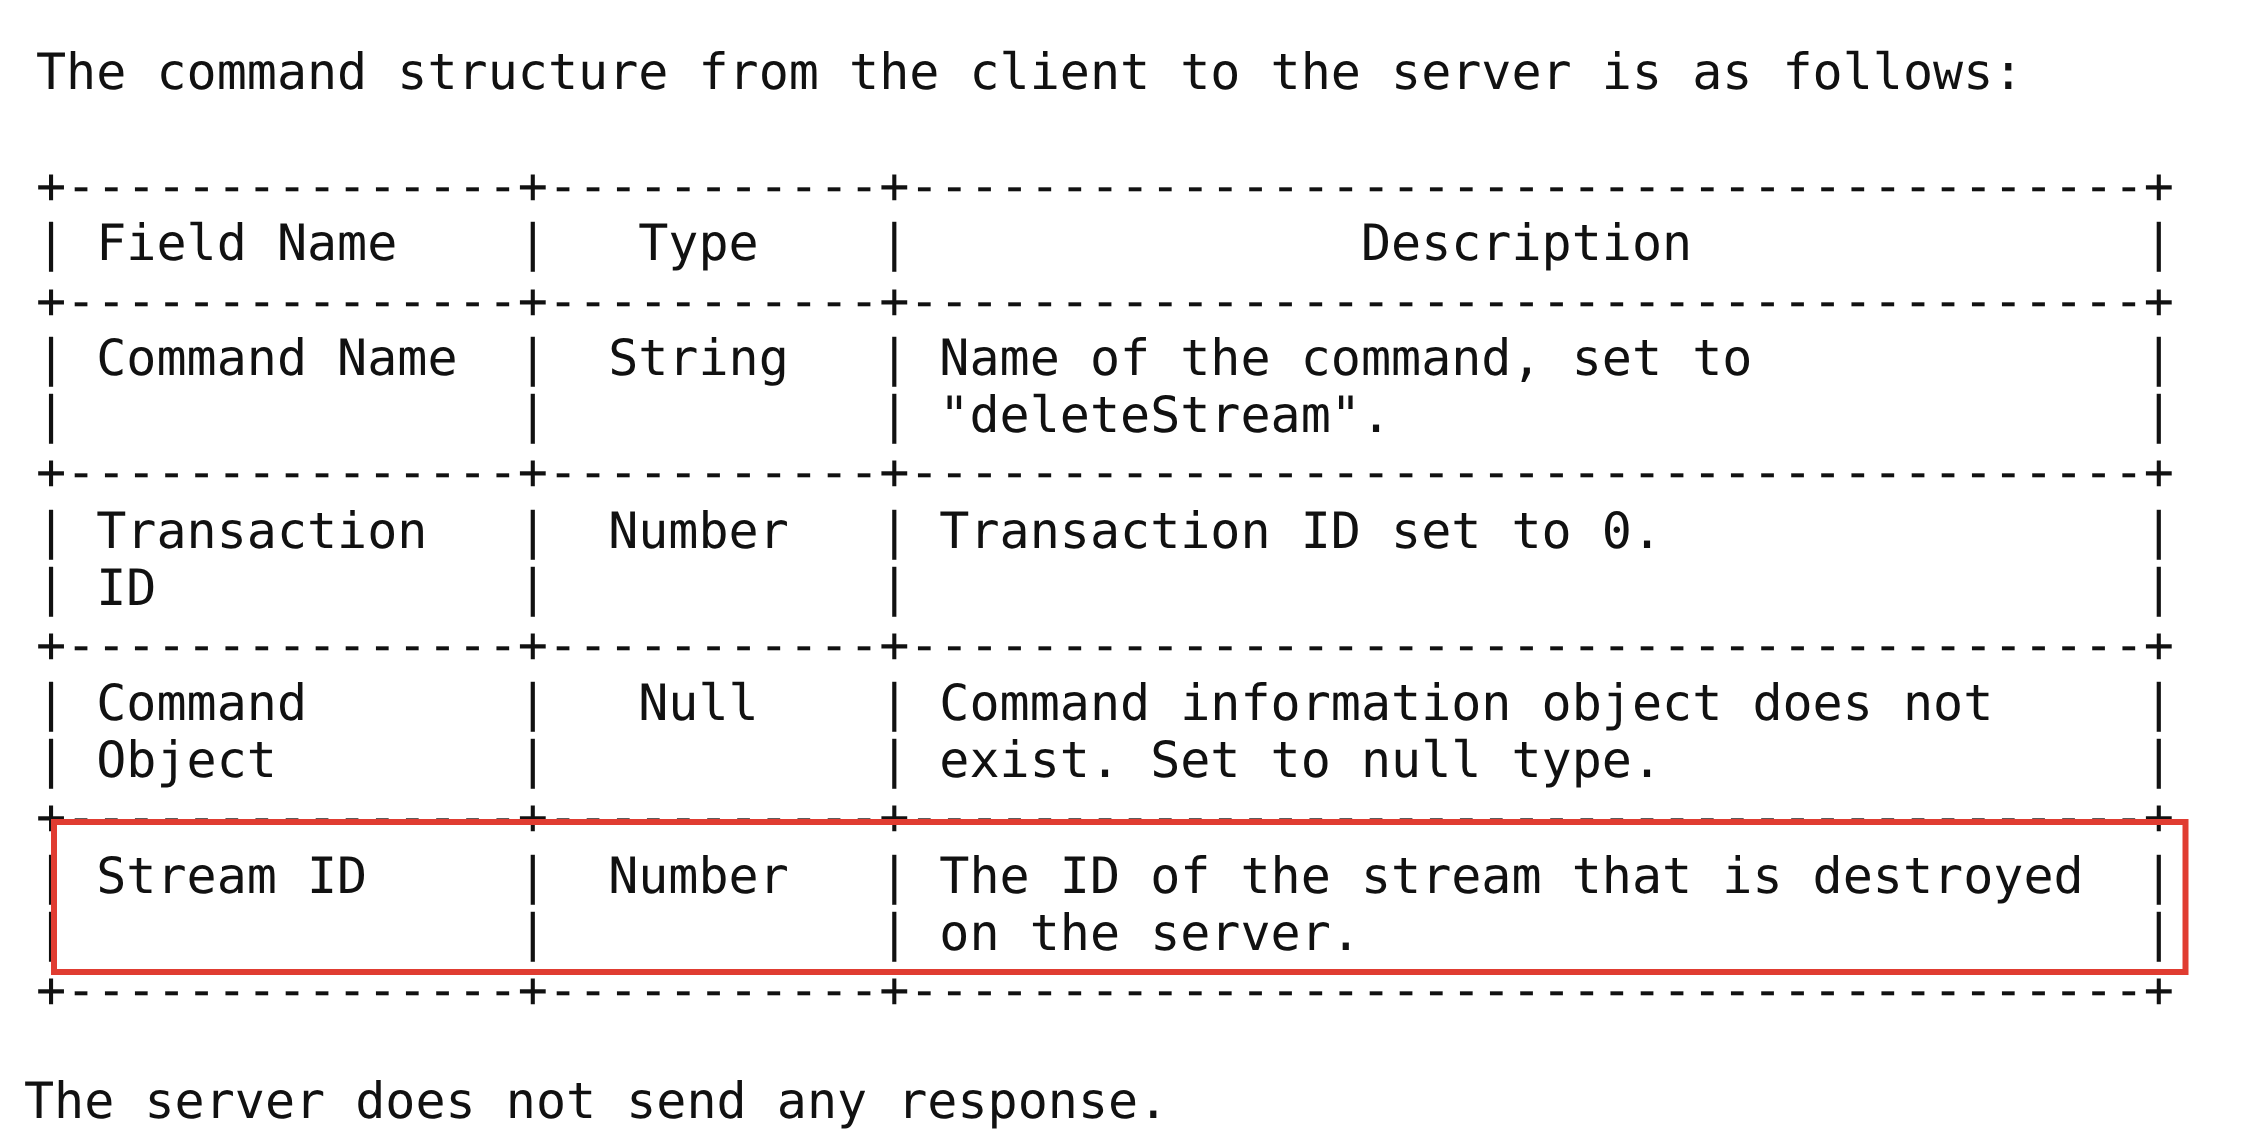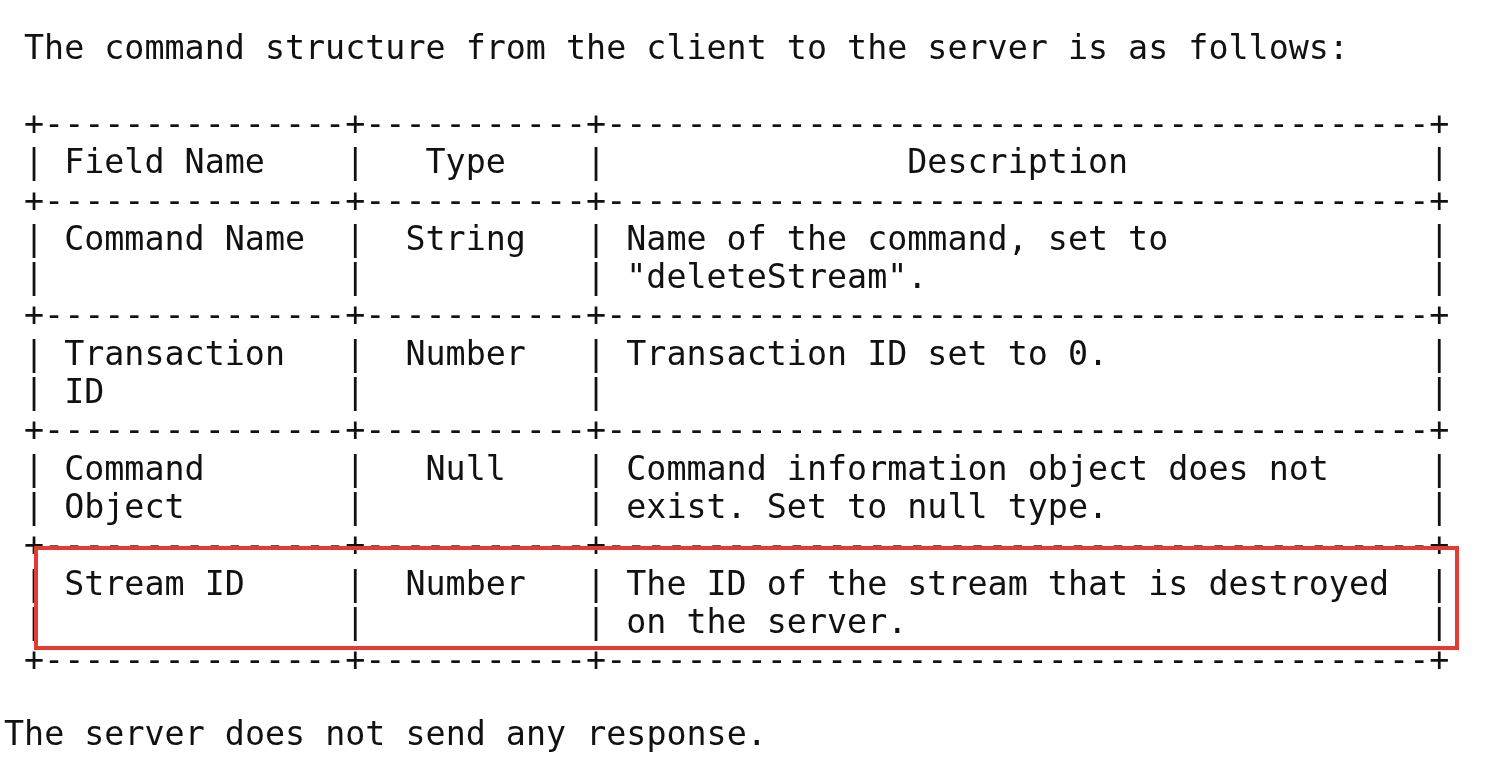--- a/index.html
+++ b/index.html
@@ -54,21 +54,21 @@
     left: 24px;
     top: 8px;
   }
 
   #table-block {
     left: 24px;
     top: 84px;
   }
 
   #outro-line {
-    left: 4px;
+    left: 16px;
     top: 694px;
   }
 
   
   #highlight-box {
     position: absolute;
     left: 34px;
     top: 525px;
     width: 1425px;
     height: 104px;

